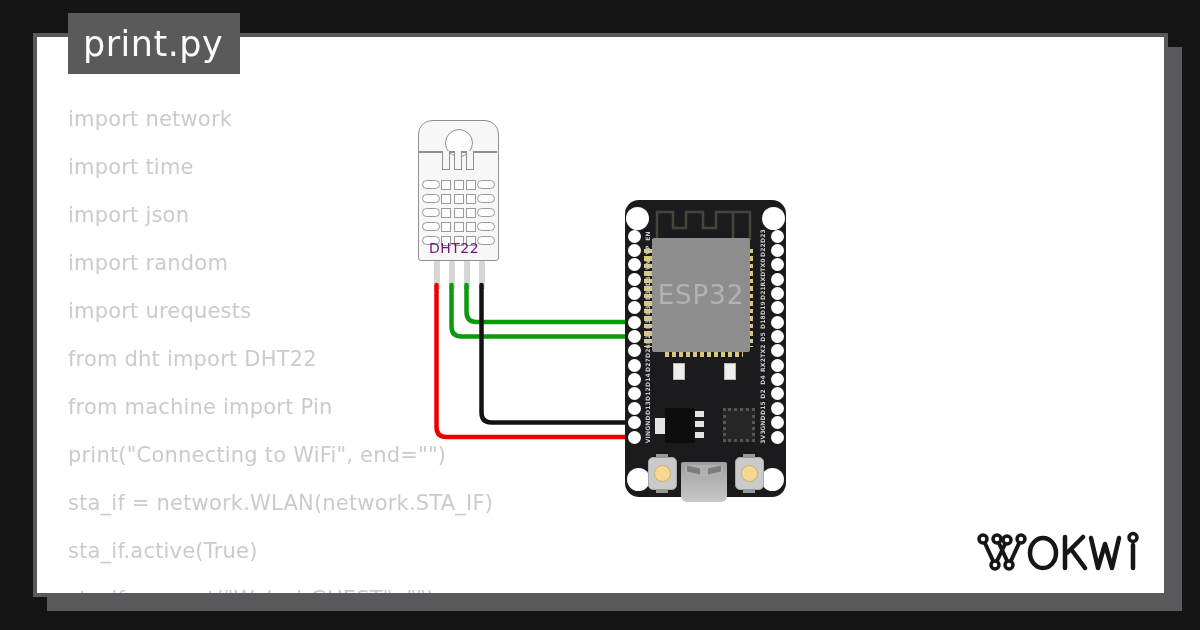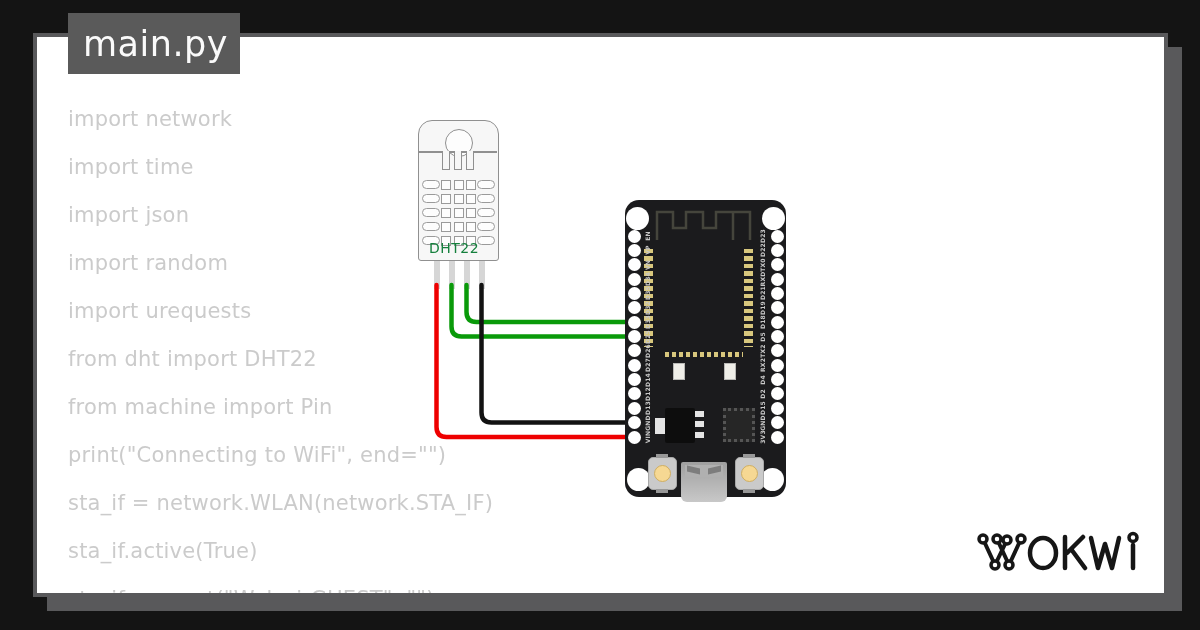--- a/index.html
+++ b/index.html
@@ -30,21 +30,21 @@
   }
   .dht-hole{position:absolute;left:27px;top:9px;width:26px;height:26px;border-radius:50%;
     background:#fdfdfd;border:1.5px solid #909090;}
   .dht-neck{position:absolute;left:0;top:31px;width:79px;height:1.5px;background:#909090;}
   .dht-slot{position:absolute;top:31px;width:6px;height:18px;background:#f7f7f7;
     border:1.5px solid #909090;border-top:none;}
   .dht-row{position:absolute;left:0;width:79px;height:9px;}
   .dht-vent{position:absolute;height:7px;border:1.2px solid #9a9a9a;border-radius:5px;background:#fdfdfd;}
   .dht-sq{position:absolute;width:8px;height:8px;border:1.2px solid #9a9a9a;background:#fdfdfd;}
   .dht-label{position:absolute;left:0;top:120px;width:72px;text-align:center;
-    font-size:14px;color:#15803d;letter-spacing:.5px;}
+    font-size:14px;color:#701a75;letter-spacing:.5px;}
   .dht-leg{position:absolute;top:141px;width:6px;height:28px;background:#d6d6d6;}
   
   .wires{position:absolute;left:0;top:0;width:1127px;height:556px;z-index:3;pointer-events:none;}
   
   .board{position:absolute;left:588px;top:163px;width:161px;height:297px;
     background:#1b1b1d;border-radius:14px;z-index:4;}
   .hole{position:absolute;border-radius:50%;background:#ffffff;}
   .pad{position:absolute;width:13px;height:13px;border-radius:50%;background:#ffffff;}
   .pin-label{position:absolute;width:26px;height:8px;font-size:6px;font-weight:700;
     color:#c8c8c8;text-align:center;line-height:8px;transform:rotate(-90deg);letter-spacing:.2px;}
@@ -72,21 +72,21 @@
   .usb-w1,.usb-w2{position:absolute;top:5px;width:13px;height:6px;background:#7d7d7d;}
   .usb-w1{left:6px;transform:skewY(14deg);} .usb-w2{right:6px;transform:skewY(-14deg);}
   .antenna{position:absolute;left:28px;top:6px;}
   
   .logo{position:absolute;left:940px;top:494px;z-index:2;}
 </style>
 </head>
 <body>
 
 <div class="tab">
-  <span>main.py</span>
+  <span>print.py</span>
 </div>
 
 <div class="canvas">
 
   <div class="code" id="code-lines"><div class="line" style="color: rgb(203, 203, 203);">import network</div><div class="line" style="color: rgb(203, 203, 203);">import time</div><div class="line" style="color: rgb(203, 203, 203);">import json</div><div class="line" style="color: rgb(203, 203, 203);">import random</div><div class="line" style="color: rgb(203, 203, 203);">import urequests</div><div class="line" style="color: rgb(203, 203, 203);">from dht import DHT22</div><div class="line" style="color: rgb(203, 203, 203);">from machine import Pin</div><div class="line" style="color: rgb(203, 203, 203);">print("Connecting to WiFi", end="")</div><div class="line" style="color: rgb(203, 203, 203);">sta_if = network.WLAN(network.STA_IF)</div><div class="line" style="color: rgb(203, 203, 203);">sta_if.active(True)</div><div class="line" style="color: rgb(203, 203, 203);">sta_if.connect("Wokwi-GUEST", "")</div></div>
 
   <div class="dht22">
     <div class="dht-body"></div>
     <div class="dht-hole"></div>
     <div class="dht-neck"></div>
@@ -148,20 +148,23 @@
     <svg class="antenna" width="106" height="36" viewBox="0 0 106 36">
       <path d="M4,34 V6 H20 V22 H33 V6 H50 V22 H63 V6 H80 V34 M80,6 H97 V34" fill="none" stroke="#45453c" stroke-width="2.5"></path>
     </svg>
     <div class="hole" style="left:1px;top:7px;width:23px;height:23px"></div>
     <div class="hole" style="left:137px;top:7px;width:23px;height:23px"></div>
     <div class="hole" style="left:2px;top:268px;width:23px;height:23px"></div>
     <div class="hole" style="left:136px;top:268px;width:23px;height:23px"></div>
     <div class="gold-v" style="left:19px"></div>
     <div class="gold-v" style="left:119px"></div>
     <div class="gold-h"></div>
+    <div class="chip">
+      <span>ESP32</span>
+    </div>
     <div class="led" style="left:48px"></div>
     <div class="led" style="left:99px"></div>
     <div class="reg-tab"></div>
     <div class="reg-body"></div>
     <div class="reg-pin" style="top:211px"></div>
     <div class="reg-pin" style="top:221px"></div>
     <div class="reg-pin" style="top:232px"></div>
     <div class="qfn"></div>
     <div class="btn" style="left:23px">
         <div class="btn-cap"></div>

